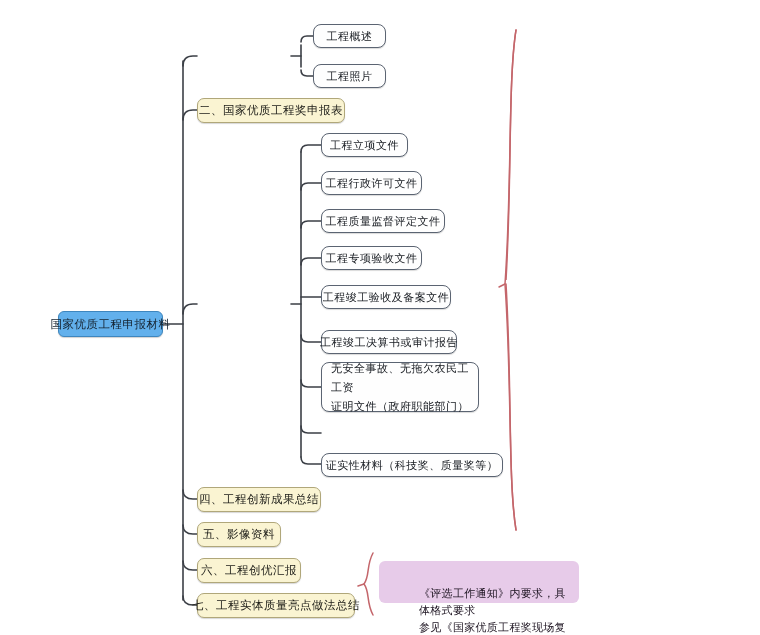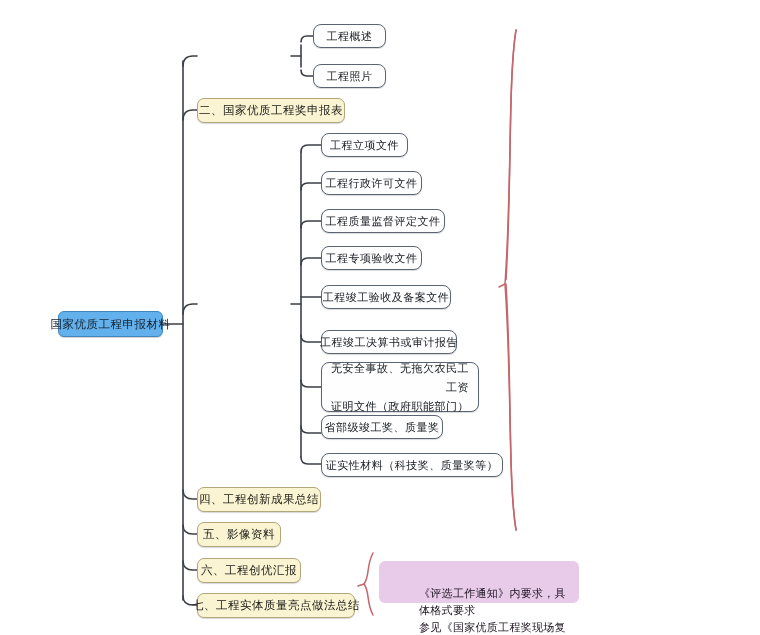--- a/index.html
+++ b/index.html
@@ -46,21 +46,21 @@
     border:1px solid #5B6472;
     border-radius:8px;
     color:#15191f;
     font-size:11px;
     box-shadow:0 1px 1px rgba(0,0,0,0.15);
   }
   .node.lvl3.two-line{
     white-space:normal;
     line-height:19px;
     padding:12px 9px;
-    text-align:right;
+    text-align:left;
     justify-content:flex-start;
   }
 
   .note{
     position:absolute;
     box-sizing:border-box;
     background:#E7CBE9;
     border-radius:6px;
     color:#1c1320;
     font-size:11px;
@@ -182,23 +182,20 @@
 
   <div class="node lvl3" style="left:321px;top:330px;width:136px;height:24px;">
     <span>工程竣工决算书或审计报告</span>
   </div>
 
   <div class="node lvl3 two-line" style="left:321px;top:362px;width:158px;height:50px;">
     <span style="white-space:pre-line;">无安全事故、无拖欠农民工工资
 证明文件（政府职能部门）</span>
   </div>
 
-  <div class="node lvl3" style="left:321px;top:415px;width:122px;height:24px;">
-    <span>省部级竣工奖、质量奖</span>
-  </div>
 
   <div class="node lvl3" style="left:321px;top:453px;width:182px;height:24px;">
     <span>证实性材料（科技奖、质量奖等）</span>
   </div>
 
 
   <div class="note" style="left:379px;top:561px;width:200px;height:42px;padding-left:40px;">
     <span>《评选工作通知》内要求，具体格式要求
 参见《国家优质工程奖现场复查要点》。</span>
   </div>

